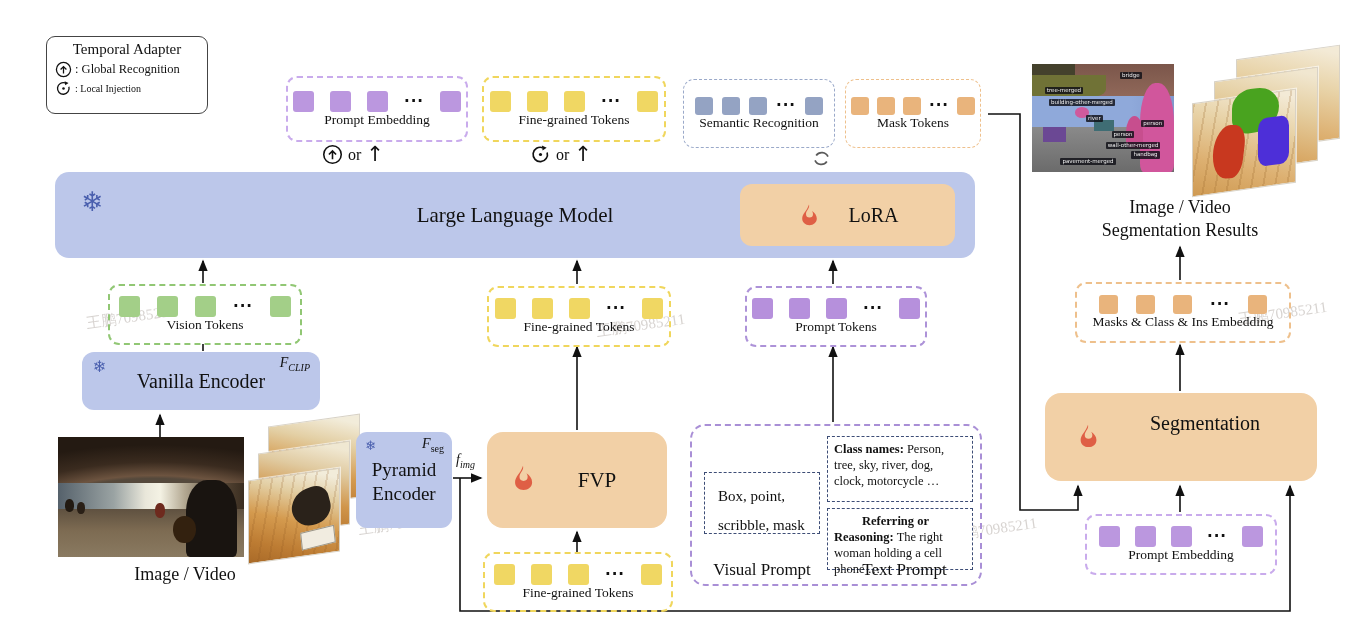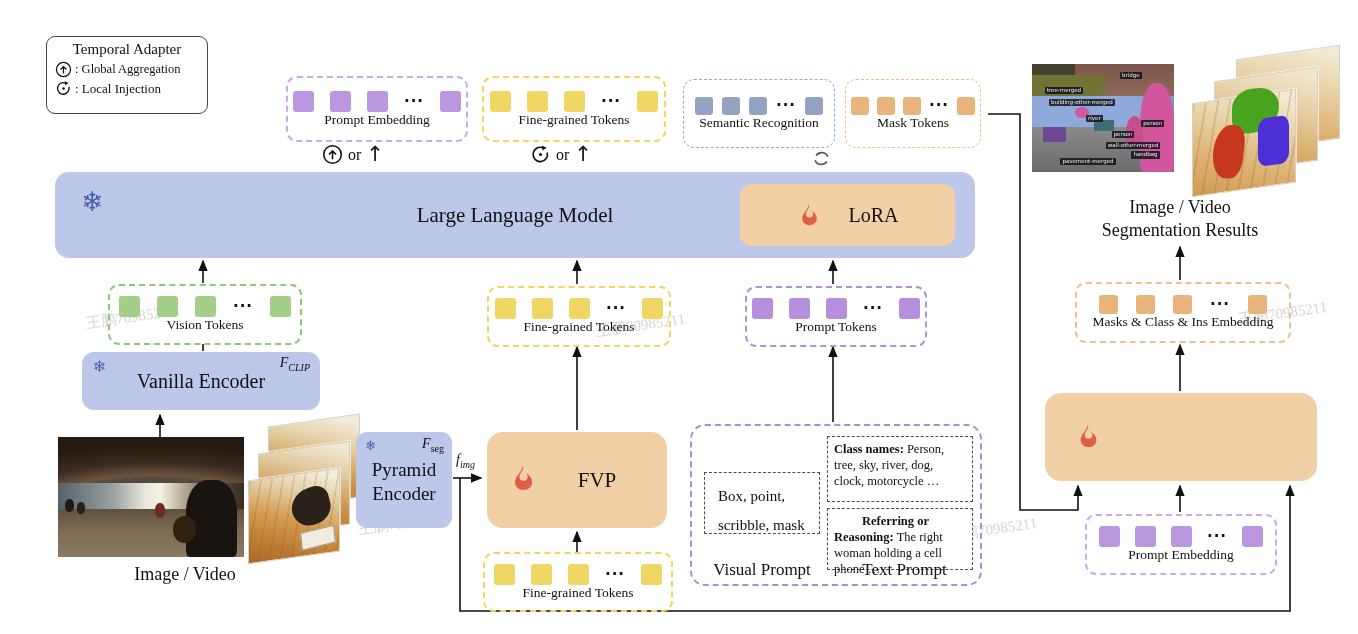--- a/index.html
+++ b/index.html
@@ -66,29 +66,29 @@
     <line x1="1180" y1="280" x2="1180" y2="247" stroke="#111" stroke-width="1.6" marker-end="url(#ah)"></line>
   </svg>
 
   <div class="node" style="left:46px;top:36px;width:162px;height:78px;border:1.3px solid #444;border-radius:9px;padding:4px 8px;box-sizing:border-box;background:#fff;">
     <div style="text-align:center;font-size:15px;">Temporal Adapter</div>
     <div style="display:flex;align-items:center;gap:3px;margin-top:3px;">
       <svg width="17" height="17" viewBox="0 0 24 24">
         <circle cx="12" cy="12" r="10" fill="none" stroke="#111" stroke-width="1.8"></circle>
         <path d="M12 17.5V8.4 M7.9 12l4.1-4.1L16.1 12" fill="none" stroke="#111" stroke-width="1.8"></path>
       </svg>
-      <span style="font-size:12.5px;">: Global Aggregation</span>
+      <span style="font-size:12.5px;">: Global Recognition</span>
     </div>
     <div style="display:flex;align-items:center;gap:3px;margin-top:2px;">
       <svg width="17" height="17" viewBox="0 0 24 24">
         <path d="M14.5 4.2 A8.2 8.2 0 1 0 19.6 9.6" fill="none" stroke="#111" stroke-width="1.9"></path>
         <polygon points="13.6,1.6 19.1,4.4 14.4,7.4" fill="#111"></polygon>
         <circle cx="12" cy="12" r="1.8" fill="#111"></circle>
       </svg>
-      <span style="font-size:13px;">: Local Injection</span>
+      <span style="font-size:10px;">: Local Injection</span>
     </div>
   </div>
 
   <div class="tok-box" style="left: 286px; top: 76px; width: 178px; height: 62px; border-color: rgb(201, 171, 236);">
       <div class="tok-row" style="gap: 16px;">
         <span class="tok-sq" style="background: rgb(187, 151, 223); width: 21px; height: 21px;"></span>
         <span class="tok-sq" style="background: rgb(187, 151, 223); width: 21px; height: 21px;"></span>
         <span class="tok-sq" style="background: rgb(187, 151, 223); width: 21px; height: 21px;"></span>
         <span class="tok-dots">···</span>
         <span class="tok-sq" style="background: rgb(187, 151, 223); width: 21px; height: 21px;"></span>
@@ -264,20 +264,21 @@
         <span class="tok-sq" style="background: rgb(240, 215, 99); width: 21px; height: 21px;"></span>
       </div>
       <div class="tok-label">Fine-grained Tokens</div>
     </div>
 
   <div class="node blk-orange" style="left:1045px;top:393px;width:272px;height:88px;border-radius:16px;">
     <svg width="26" height="30" viewBox="0 0 24 24" style="position:absolute;left:30px;top:28px;">
       <path fill="#df5f45" d="M12 1.5c1 4-3 6-3 9.5a3.5 3.5 0 0 0 7 0c0-1-.4-2-1-3 2.8 1.8 4.8 4.6 4.8 7.6 0 4-3.2 6.6-7.3 6.6s-7.3-2.6-7.3-6.6c0-4.8 4.6-7.3 6.8-14.1z"></path>
     </svg>
     <div style="position:absolute;left:60px;top:17px;width:200px;text-align:center;font-size:20px;line-height:1.35;">
+      <div>Segmentation</div>
     </div>
   </div>
 
   <div class="tok-box" style="left: 1075px; top: 282px; width: 212px; height: 57px; border-color: rgb(238, 192, 140);">
       <div class="tok-row" style="gap: 18px;">
         <span class="tok-sq" style="background: rgb(233, 180, 124); width: 19px; height: 19px;"></span>
         <span class="tok-sq" style="background: rgb(233, 180, 124); width: 19px; height: 19px;"></span>
         <span class="tok-sq" style="background: rgb(233, 180, 124); width: 19px; height: 19px;"></span>
         <span class="tok-dots">···</span>
         <span class="tok-sq" style="background: rgb(233, 180, 124); width: 19px; height: 19px;"></span>

